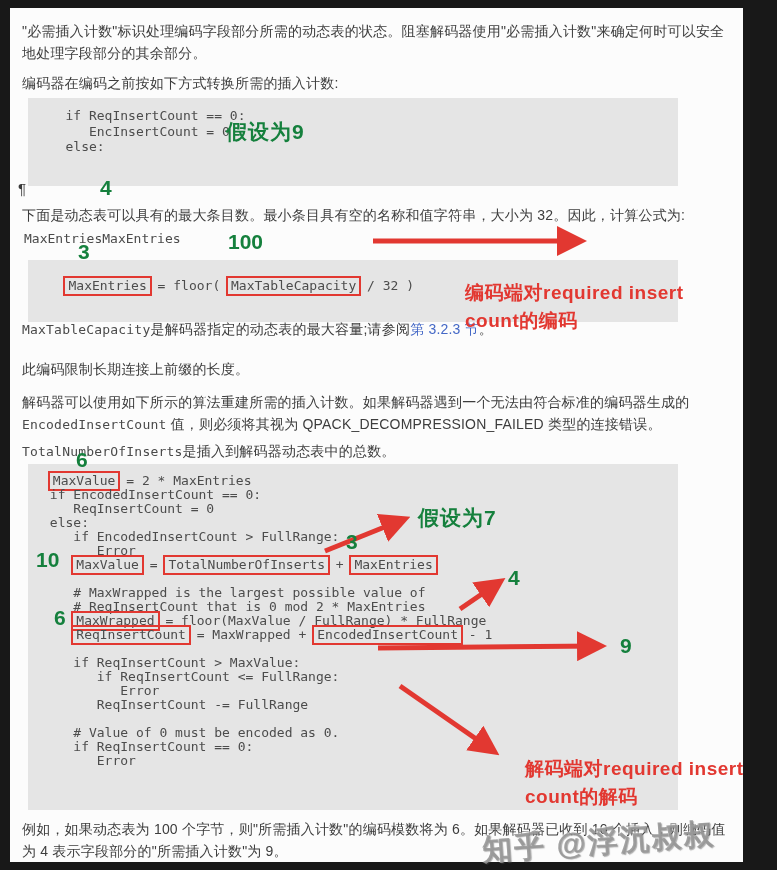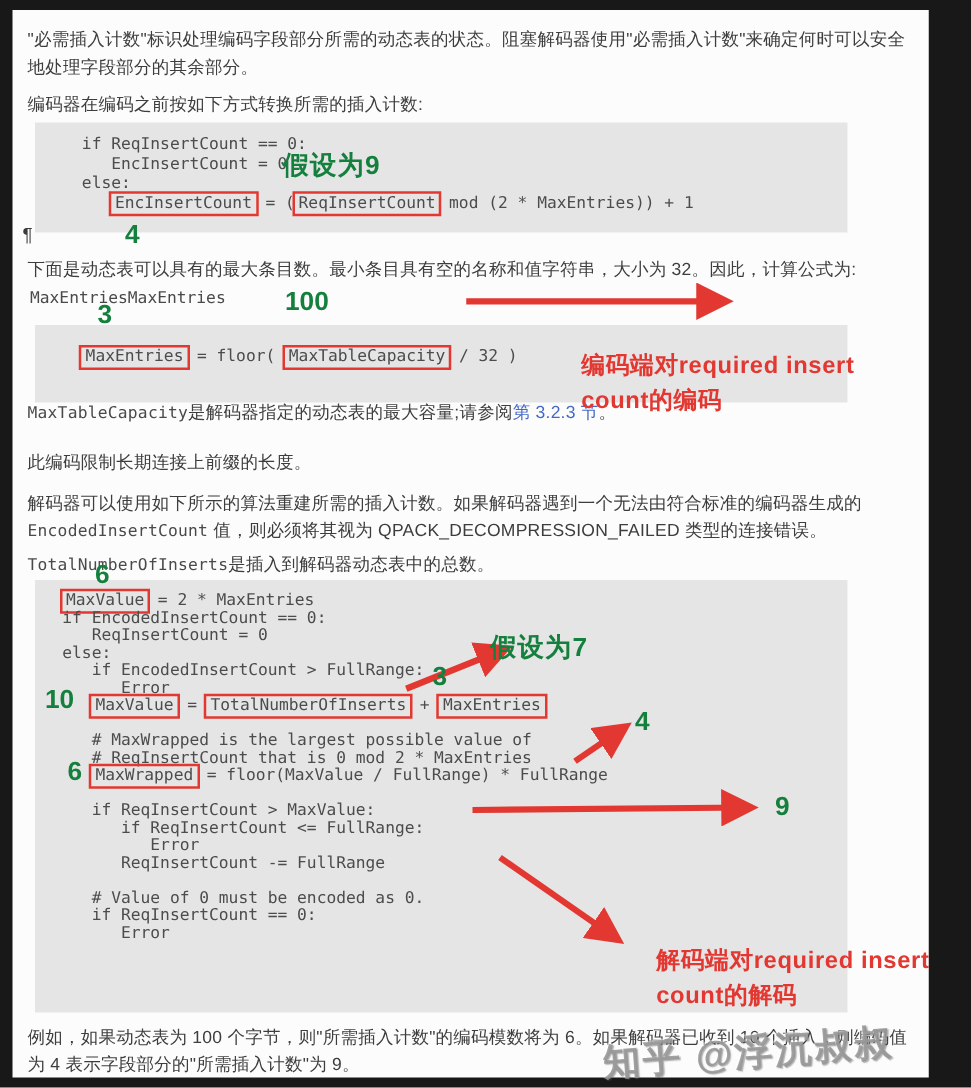--- a/index.html
+++ b/index.html
@@ -55,21 +55,20 @@
 
 <div class="page">
 
   <p class="para" style="top:12px;margin:0;">"必需插入计数"标识处理编码字段部分所需的动态表的状态。阻塞解码器使用"必需插入计数"来确定何时可以安全地处理字段部分的其余部分。</p>
   <p class="para" style="top:64px;margin:0;">编码器在编码之前按如下方式转换所需的插入计数:</p>
 
   <div class="codeblock cb1">
       <div class="cline"><span>   if ReqInsertCount == 0:</span></div>
       <div class="cline"><span>      EncInsertCount = 0</span></div>
       <div class="cline"><span>   else:</span></div>
-      <div class="cline"><span>      </span><span class="tokbox">EncInsertCount</span><span> = (</span><span class="tokbox">ReqInsertCount</span><span> mod (2 * MaxEntries)) + 1</span></div>
     </div>
 
   <span class="pilcrow" style="left:8px;top:172px;">¶</span>
   <span class="ann ann-num" style="left:90px;top:168px;">4</span>
   <span class="ann ann-cn" style="left:216px;top:110px;">假设为9</span>
 
   <p class="para" style="top:196px;margin:0;">下面是动态表可以具有的最大条目数。最小条目具有空的名称和值字符串，大小为 32。因此，计算公式为:</p>
   <div class="mono monoline" style="top:223px;">MaxEntriesMaxEntries</div>
 
   <span class="ann ann-num" style="left:68px;top:232px;">3</span>
@@ -91,33 +90,34 @@
       <div class="cline"><span> if EncodedInsertCount == 0:</span></div>
       <div class="cline"><span>    ReqInsertCount = 0</span></div>
       <div class="cline"><span> else:</span></div>
       <div class="cline"><span>    if EncodedInsertCount &gt; FullRange:</span></div>
       <div class="cline"><span>       Error</span></div>
       <div class="cline"><span>    </span><span class="tokbox">MaxValue</span><span> = </span><span class="tokbox">TotalNumberOfInserts</span><span> + </span><span class="tokbox">MaxEntries</span></div>
       <div class="cline">&nbsp;</div>
       <div class="cline"><span>    # MaxWrapped is the largest possible value of</span></div>
       <div class="cline"><span>    # ReqInsertCount that is 0 mod 2 * MaxEntries</span></div>
       <div class="cline"><span>    </span><span class="tokbox">MaxWrapped</span><span> = floor(MaxValue / FullRange) * FullRange</span></div>
+      <div class="cline"><span>    </span><span class="tokbox">ReqInsertCount</span><span> = MaxWrapped + </span><span class="tokbox">EncodedInsertCount</span><span> - 1</span></div>
       <div class="cline">&nbsp;</div>
       <div class="cline"><span>    if ReqInsertCount &gt; MaxValue:</span></div>
       <div class="cline"><span>       if ReqInsertCount &lt;= FullRange:</span></div>
       <div class="cline"><span>          Error</span></div>
       <div class="cline"><span>       ReqInsertCount -= FullRange</span></div>
       <div class="cline">&nbsp;</div>
       <div class="cline"><span>    # Value of 0 must be encoded as 0.</span></div>
       <div class="cline"><span>    if ReqInsertCount == 0:</span></div>
       <div class="cline"><span>       Error</span></div>
     </div>
 
   <span class="ann ann-num" style="left:66px;top:440px;">6</span>
-  <span class="ann ann-cn" style="left:382px;top:496px;">假设为7</span>
+  <span class="ann ann-cn" style="left:408px;top:496px;">假设为7</span>
   <span class="ann ann-num" style="left:336px;top:522px;">3</span>
   <span class="ann ann-num" style="left:26px;top:540px;">10</span>
   <span class="ann ann-num" style="left:498px;top:558px;">4</span>
   <span class="ann ann-num" style="left:44px;top:598px;">6</span>
   <span class="ann ann-num" style="left:610px;top:626px;">9</span>
   <div class="caption" style="left:515px;top:726px;">解码端对required insert count的解码</div>
 
   <p class="para" style="top:810px;margin:0;">例如，如果动态表为 100 个字节，则"所需插入计数"的编码模数将为 6。如果解码器已收到 10 个插入，则编码值为 4 表示字段部分的"所需插入计数"为 9。</p>
 
   <div class="watermark">知乎 @浮沉叔叔</div>

